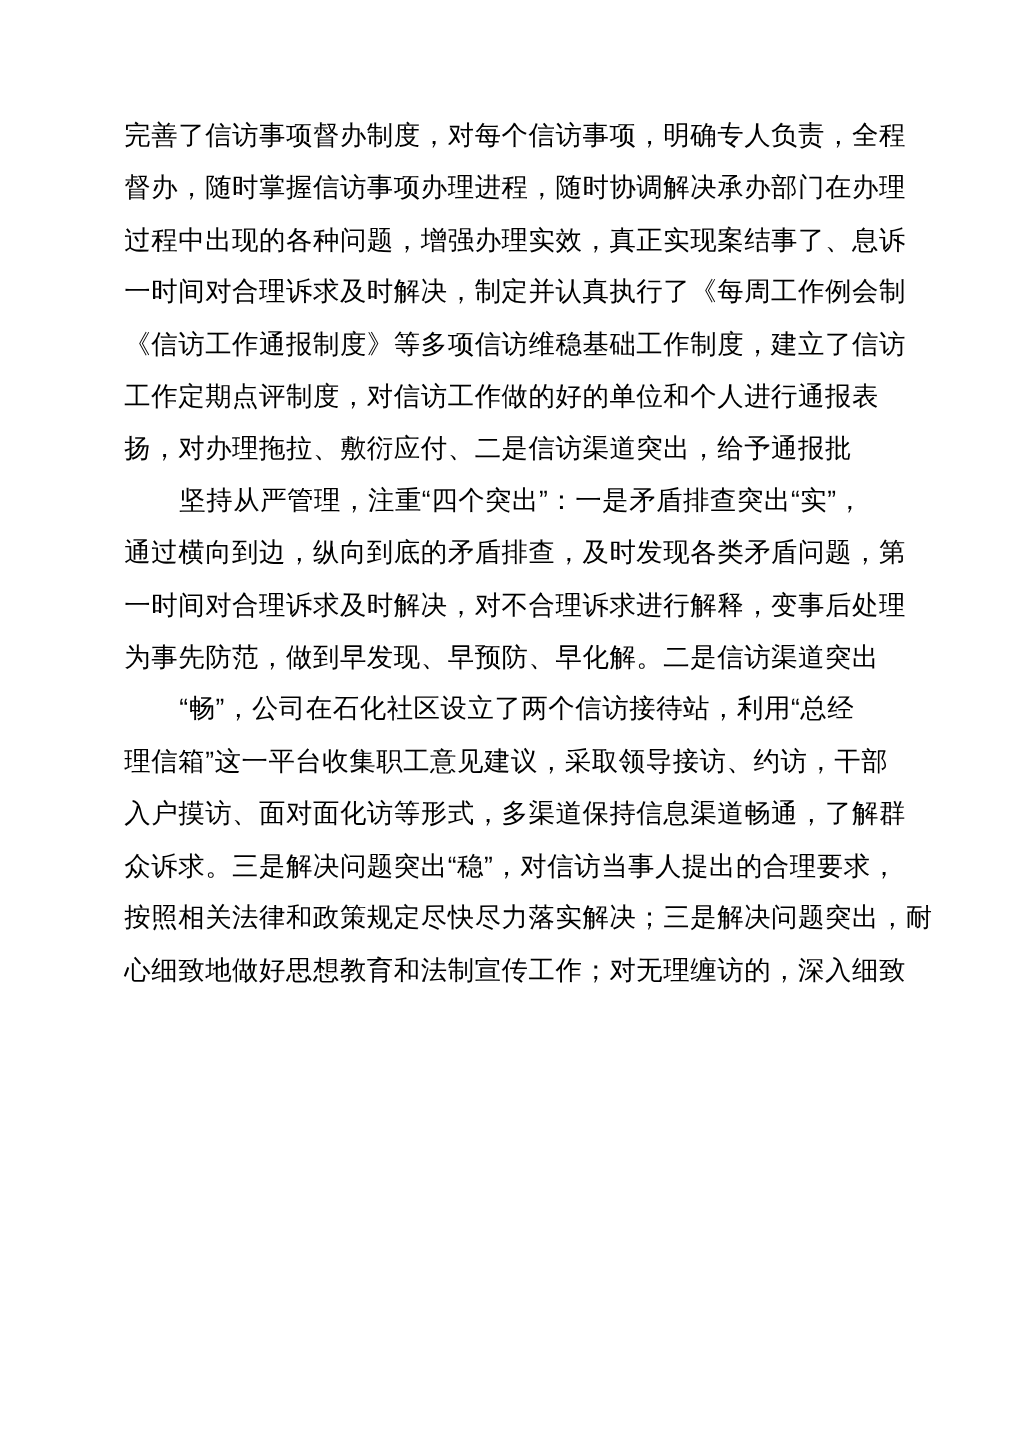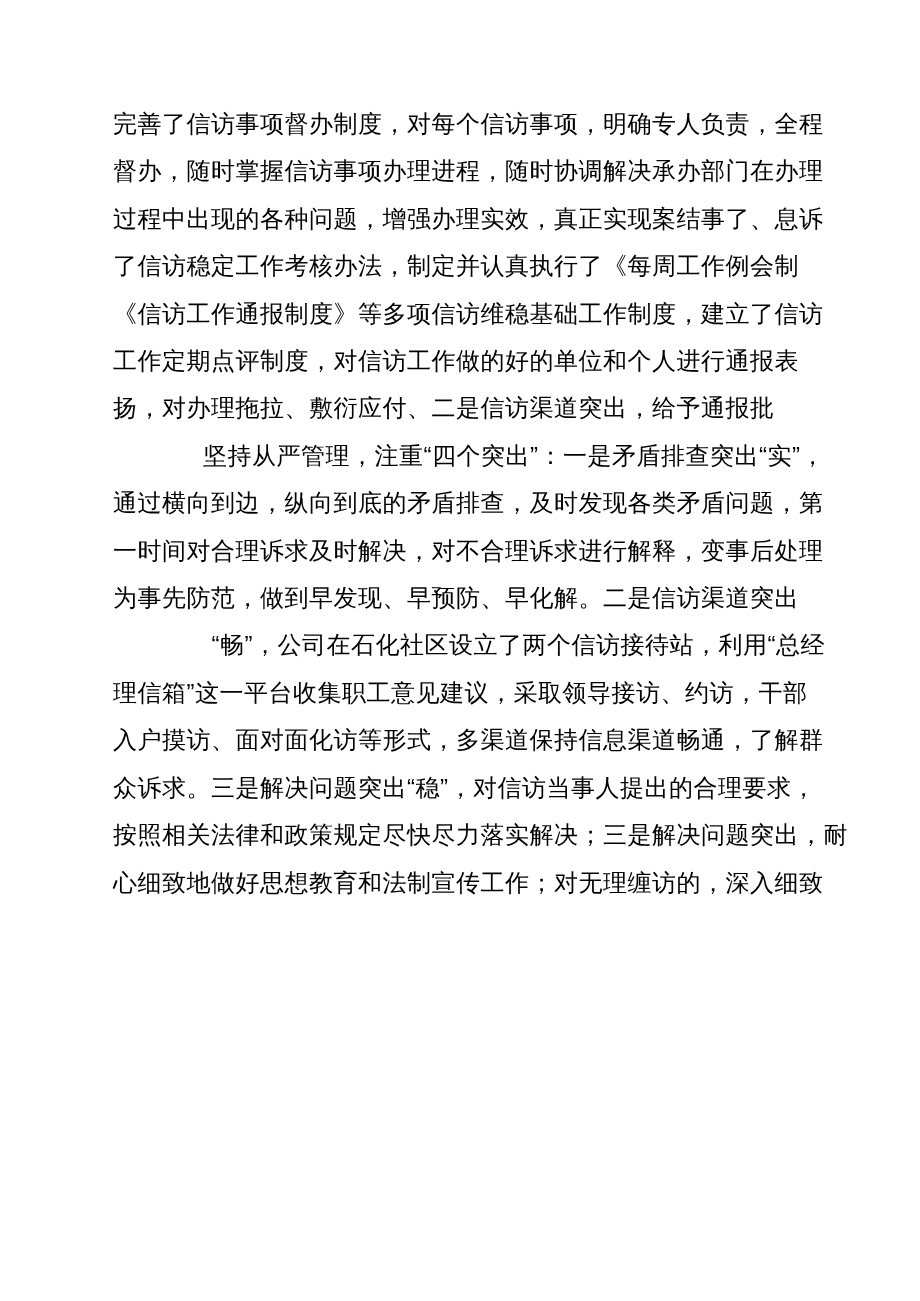--- a/index.html
+++ b/index.html
@@ -29,32 +29,31 @@
   .line {
     font-size: 24px;
     line-height: 47.4px;
     color: #000000;
     letter-spacing: 0.5px;
     white-space: nowrap;
     text-align: left;
   }
   .line.indent {
     padding-left: 50px;
-    text-align: right;
   }
 </style>
 </head>
 <body>
 
 <div class="page" style="background: rgb(255, 255, 255); color: rgb(0, 0, 0);">
   <div class="text-block">
       <div class="line">完善了信访事项督办制度，对每个信访事项，明确专人负责，全程</div>
       <div class="line">督办，随时掌握信访事项办理进程，随时协调解决承办部门在办理</div>
       <div class="line">过程中出现的各种问题，增强办理实效，真正实现案结事了、息诉</div>
-      <div class="line">了信访稳定工作考核办法，制定并认真执行了《每周工作例会制</div>
+      <div class="line">一时间对合理诉求及时解决，制定并认真执行了《每周工作例会制</div>
       <div class="line">《信访工作通报制度》等多项信访维稳基础工作制度，建立了信访</div>
       <div class="line">工作定期点评制度，对信访工作做的好的单位和个人进行通报表</div>
       <div class="line">扬，对办理拖拉、敷衍应付、二是信访渠道突出，给予通报批</div>
       <div class="line indent">坚持从严管理，注重“四个突出”：一是矛盾排查突出“实”，</div>
       <div class="line">通过横向到边，纵向到底的矛盾排查，及时发现各类矛盾问题，第</div>
       <div class="line">一时间对合理诉求及时解决，对不合理诉求进行解释，变事后处理</div>
       <div class="line">为事先防范，做到早发现、早预防、早化解。二是信访渠道突出</div>
       <div class="line indent">“畅”，公司在石化社区设立了两个信访接待站，利用“总经</div>
       <div class="line">理信箱”这一平台收集职工意见建议，采取领导接访、约访，干部</div>
       <div class="line">入户摸访、面对面化访等形式，多渠道保持信息渠道畅通，了解群</div>

